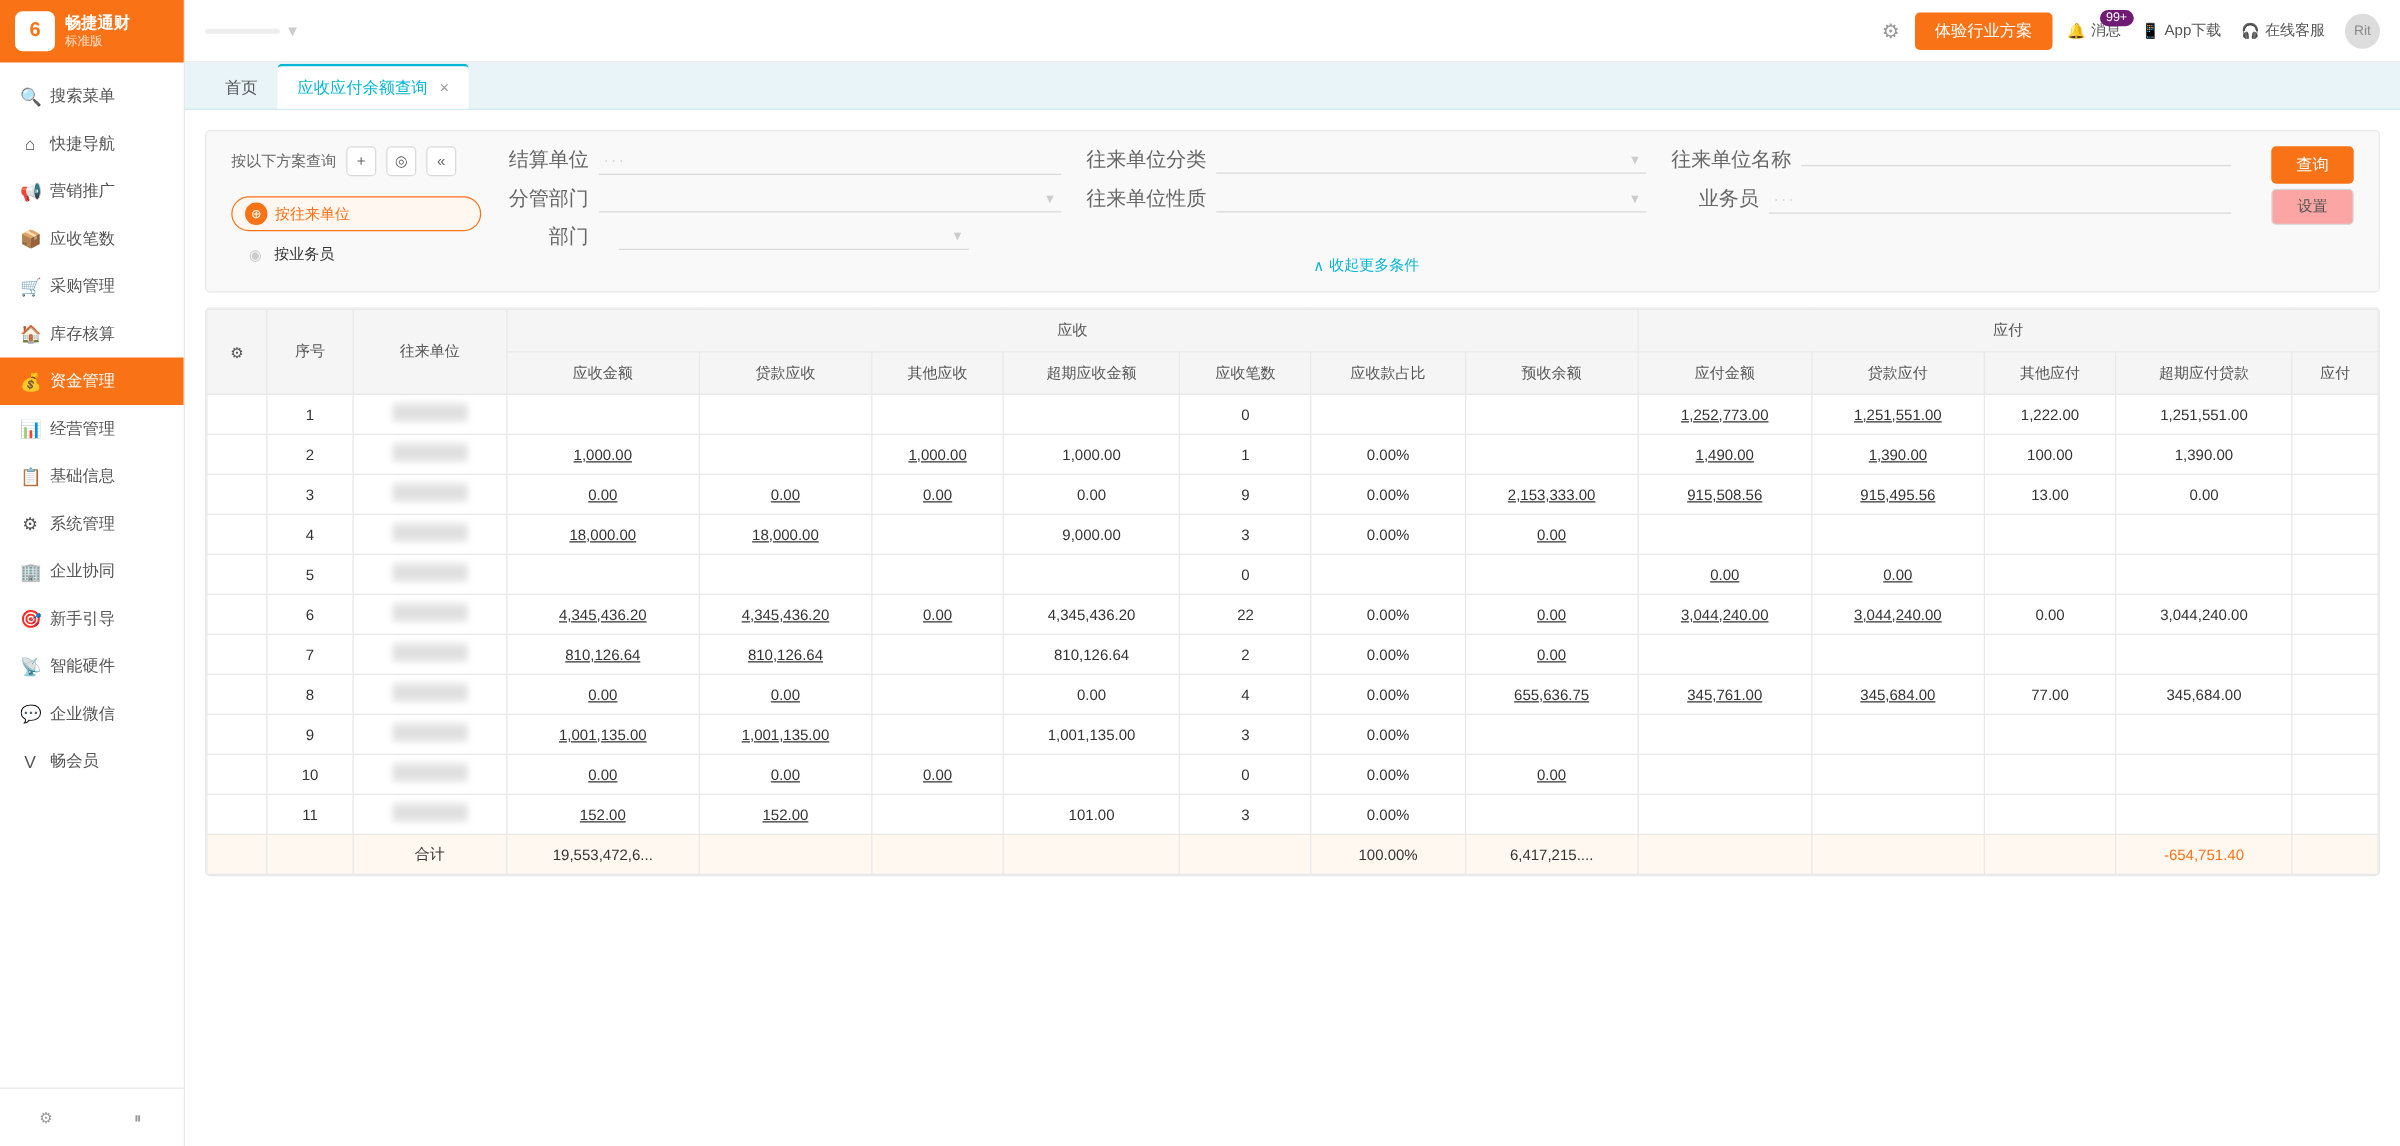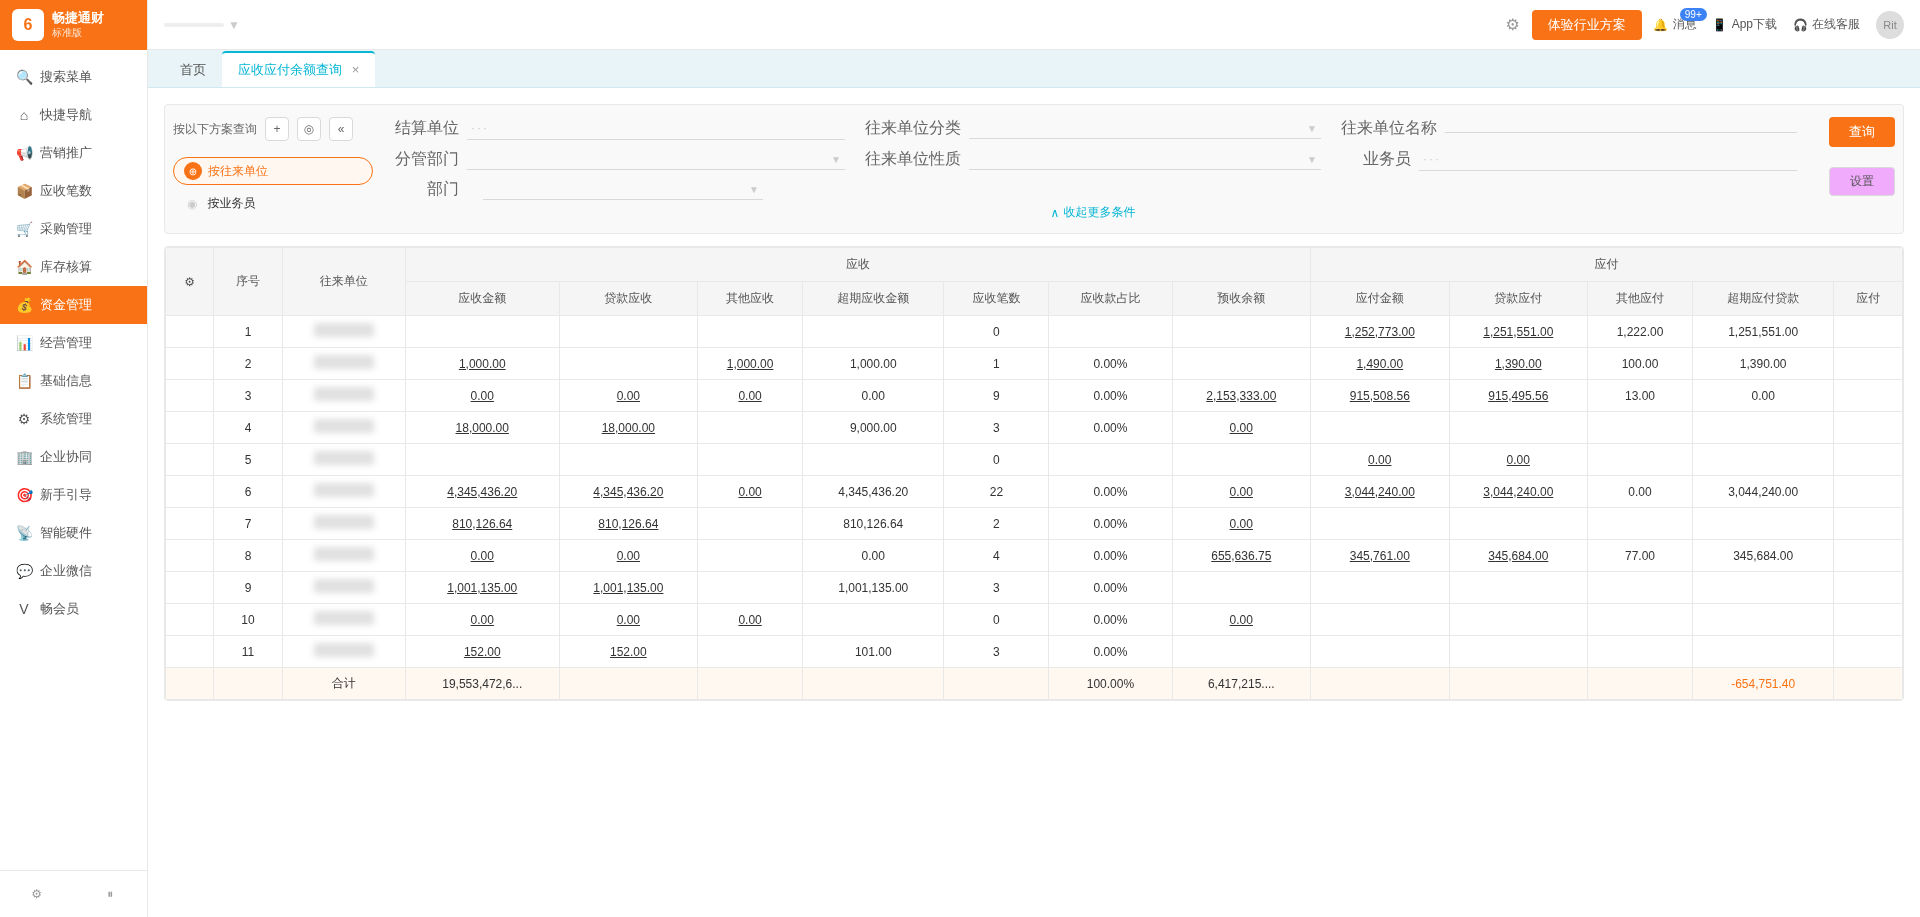--- a/index.html
+++ b/index.html
@@ -26,54 +26,54 @@
     .main { flex: 1; display: flex; flex-direction: column; overflow: hidden; }
 
     
     .topbar { height: 50px; background: #fff; border-bottom: 1px solid #e8e8e8; display: flex; align-items: center; padding: 0 16px; gap: 12px; }
     .topbar-breadcrumb { display: flex; align-items: center; gap: 4px; color: #999; font-size: 12px; flex: 1; }
     .topbar-breadcrumb-arrow { color: #ccc; }
     .topbar-gear { color: #999; cursor: pointer; font-size: 16px; }
     .topbar-cta { background: #f97316; color: #fff; border: none; border-radius: 4px; padding: 6px 16px; font-size: 13px; cursor: pointer; }
     .topbar-right { display: flex; align-items: center; gap: 16px; margin-left: auto; }
     .topbar-notif { position: relative; display: flex; align-items: center; gap: 4px; cursor: pointer; color: #555; }
-    .notif-badge { background: #3b82f6; color: #fff; border-radius: 10px; font-size: 10px; padding: 1px 5px; position: absolute; top: -8px; right: -10px; }
+    .notif-badge { background: #701a75; color: #fff; border-radius: 10px; font-size: 10px; padding: 1px 5px; position: absolute; top: -8px; right: -10px; }
     .topbar-action { display: flex; align-items: center; gap: 4px; cursor: pointer; color: #555; }
     .topbar-avatar { background: #ddd; border-radius: 50%; width: 28px; height: 28px; display: flex; align-items: center; justify-content: center; color: #888; font-size: 11px; }
 
     
     .tabs { display: flex; background: #e8f4f8; height: 38px; align-items: flex-end; padding: 0 16px; border-bottom: 1px solid #d0e8f0; }
     .tab { padding: 8px 16px; cursor: pointer; color: #555; font-size: 13px; border-radius: 4px 4px 0 0; }
     .tab.active { background: #fff; color: #06b6d4; border-top: 2px solid #06b6d4; font-weight: 500; }
     .tab-close { margin-left: 6px; color: #999; cursor: pointer; }
     .tab-home { color: #555; }
 
     
     .content { flex: 1; overflow: auto; background: #f5f5f5; padding: 0; }
     .page { background: #fff; margin: 0; padding: 16px; min-height: 100%; }
     .page-header { display: flex; align-items: center; justify-content: space-between; margin-bottom: 12px; }
     .page-title { font-size: 16px; font-weight: bold; color: #333; }
     .page-actions { display: flex; gap: 8px; }
     .btn-export { display: flex; align-items: center; gap: 4px; color: #f97316; border: none; background: transparent; cursor: pointer; font-size: 12px; }
     .btn-refresh { display: flex; align-items: center; gap: 4px; color: #06b6d4; border: none; background: transparent; cursor: pointer; font-size: 12px; }
 
     
-    .filter-area { background: #f9f9f9; border: 1px solid #e8e8e8; border-radius: 4px; padding: 12px 8px; margin-bottom: 12px; }
+    .filter-area { background: #f9f9f9; border: 1px solid #e8e8e8; border-radius: 4px; padding: 12px 20px; margin-bottom: 12px; }
     .filter-toolbar { display: flex; align-items: center; gap: 8px; margin-bottom: 10px; }
     .filter-label { color: #666; font-size: 12px; }
     .filter-toolbar-btn { width: 24px; height: 24px; border: 1px solid #d9d9d9; border-radius: 4px; display: flex; align-items: center; justify-content: center; cursor: pointer; color: #666; background: #fff; }
     .filter-scheme { display: flex; align-items: center; gap: 6px; padding: 4px 10px; border-radius: 16px; cursor: pointer; }
     .filter-scheme.active { background: #fff7f0; border: 1px solid #f97316; color: #f97316; }
     .filter-scheme .scheme-icon { width: 18px; height: 18px; border-radius: 50%; background: #f97316; color: #fff; display: flex; align-items: center; justify-content: center; font-size: 10px; }
     .filter-collapse { display: flex; align-items: center; justify-content: center; margin-top: 4px; color: #06b6d4; cursor: pointer; font-size: 12px; gap: 4px; }
 
     
     .query-buttons { display: flex; flex-direction: column; gap: 4px; margin-left: 16px; align-self: flex-start; margin-top: 0; }
     .btn-query { background: #f97316; color: #fff; border: none; border-radius: 4px; padding: 6px 20px; font-size: 13px; cursor: pointer; }
-    .btn-settings { background: #f0abfc; color: #555; border: 1px solid #d9d9d9; border-radius: 4px; padding: 5px 16px; font-size: 12px; cursor: pointer; margin-top: 16px; }
+    .btn-settings { background: #fca5a5; color: #555; border: 1px solid #d9d9d9; border-radius: 4px; padding: 5px 16px; font-size: 12px; cursor: pointer; }
 
     
     .table-container { border: 1px solid #e8e8e8; border-radius: 4px; overflow: auto; }
     .data-table { width: 100%; border-collapse: collapse; font-size: 12px; min-width: 1400px; }
     .data-table th { background: #f5f5f5; padding: 8px 10px; text-align: center; border: 1px solid #e8e8e8; color: #555; font-weight: 500; white-space: nowrap; }
     .data-table td { padding: 7px 10px; border: 1px solid #e8e8e8; text-align: center; white-space: nowrap; color: #333; }
     .data-table .underline { text-decoration: underline; color: #333; cursor: pointer; }
     .data-table .footer-row td { background: #fff8f0; font-weight: 500; }
     .data-table .footer-row td.negative { color: #f97316; }
     .group-header-cell { text-align: center; font-weight: 500; color: #555; }

